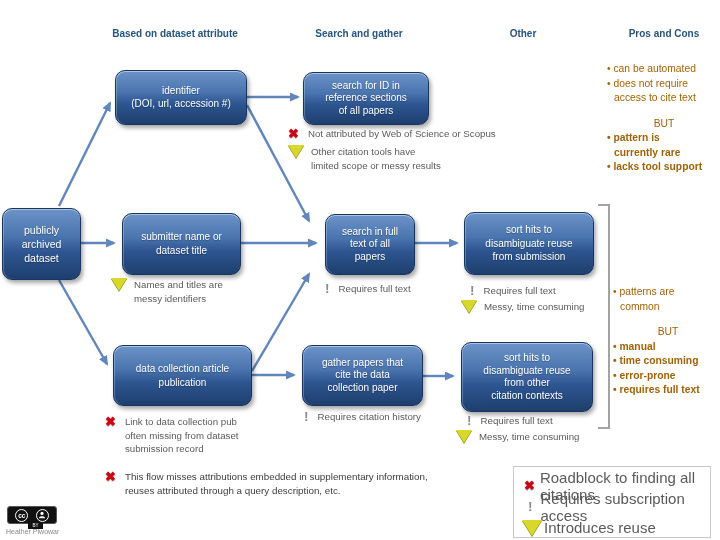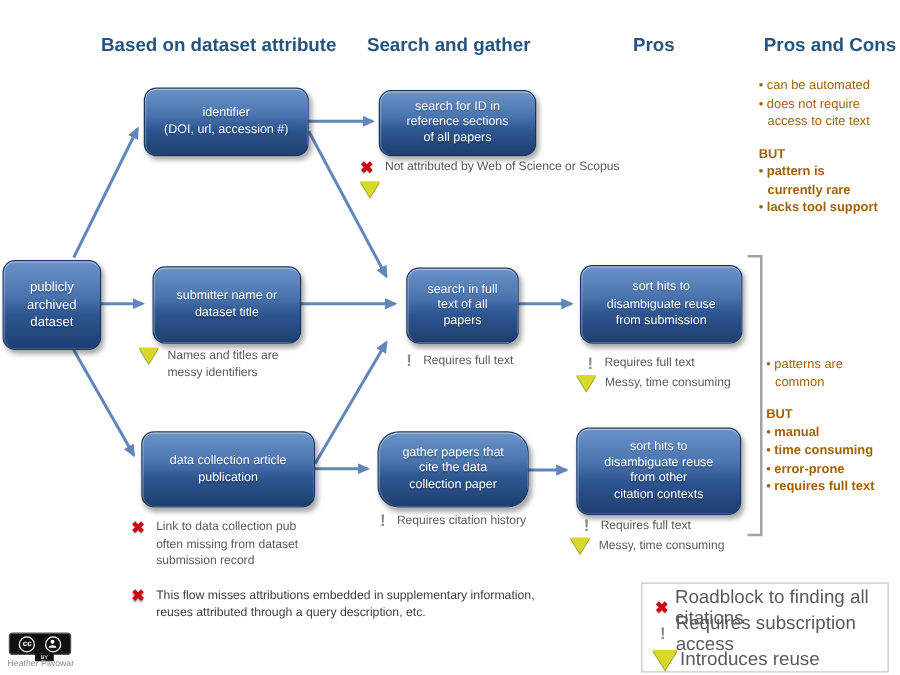--- a/index.html
+++ b/index.html
@@ -1,34 +1,34 @@
 <!DOCTYPE html>
 <html><head>
 <meta charset="utf-8">
 <style>
   html,body{margin:0;padding:0;background:#fff;}
   .slide{position:relative;width:720px;height:540px;background:#fff;overflow:hidden;
          font-family:"Liberation Sans",sans-serif;}
   .wires{position:absolute;left:0;top:0;width:720px;height:540px;z-index:1;}
 
-  .hdr{position:absolute;font-size:15px;font-weight:bold;color:#26547f;text-align:center;z-index:2;}
+  .hdr{position:absolute;font-size:10px;font-weight:bold;color:#26547f;text-align:center;z-index:2;}
 
   .node{position:absolute;z-index:3;display:flex;align-items:center;justify-content:center;
         text-align:center;color:#fff;font-size:10px;line-height:12.5px;white-space:pre-line;
         border:1.5px solid #16355f;border-radius:10px;
         background:linear-gradient(180deg,#6b93c8 0%,#4a74ae 40%,#2d5590 62%,#1e3f6e 100%);
         box-shadow:2px 3px 4px rgba(0,0,0,.35), inset 0 1px 0 rgba(255,255,255,.45), inset 1px 0 0 rgba(255,255,255,.25);
         text-shadow:0 1px 1px rgba(0,0,0,.3);}
   .n-source{left:2px;top:208px;width:77px;height:70px;font-size:10.5px;line-height:14px;}
   .n-identifier{left:115px;top:70px;width:130px;height:53px;}
   .n-submitter{left:122px;top:213px;width:117px;height:60px;line-height:14px;}
   .n-datacoll{left:113px;top:345px;width:137px;height:59px;line-height:14px;}
   .n-searchid{left:303px;top:72px;width:124px;height:51px;}
   .n-fulltext{left:325px;top:214px;width:88px;height:59px;}
-  .n-gather{left:302px;top:345px;width:119px;height:59px;border-radius:17px;}
+  .n-gather{left:302px;top:345px;width:119px;height:59px;}
   .n-sort1{left:464px;top:212px;width:128px;height:61px;line-height:13.5px;}
   .n-sort2{left:461px;top:342px;width:130px;height:68px;}
 
   .ann{position:absolute;z-index:2;display:flex;align-items:flex-start;}
   .ann-text{font-size:9.7px;line-height:13.5px;color:#5a5a5a;white-space:pre-line;}
   .a-flownote .ann-text{color:#3d3d3d;font-size:9.8px;}
   .icon-x{color:#cc0414;font-size:13px;line-height:13px;font-weight:bold;margin-right:9px;
           text-shadow:0 1px 1px rgba(0,0,0,.3);}
   .icon-tri{width:0;height:0;border-left:8px solid transparent;border-right:8px solid transparent;
             border-top:13px solid #d8d72c;filter:drop-shadow(0 1px 0 #85850f);margin-right:7px;}
@@ -45,21 +45,21 @@
   .a-messy2{left:456px;top:430px;}
   .a-flownote{left:105px;top:470px;width:360px;}
 
   .pros{position:absolute;z-index:2;color:#a16207;}
   .pros1{left:607px;top:62px;width:114px;}
   .pros2{left:613px;top:285px;width:110px;}
   .pl{font-size:10.3px;line-height:14.5px;}
   .pl.bullet::before{content:"• ";}
   .pl.indent{padding-left:7px;}
   .pl.b{font-weight:bold;}
-  .pl.but{font-weight:bold;margin-top:11px;}
+  .pl.but{font-weight:normal;margin-top:11px;text-align:center;}
 
   .legend{position:absolute;left:513px;top:466px;width:198px;height:72px;z-index:2;
           border:1.5px solid #c8c8c8;background:#fff;padding:8px 0 0 10px;box-sizing:border-box;}
   .lg-row{display:flex;align-items:center;height:21px;}
   .lg-row .icon-x{margin-right:5px;}
   .lg-row .icon-excl{margin-right:8px;margin-left:4px;}
   .lg-row .icon-tri{border-left-width:10px;border-right-width:10px;border-top-width:16px;margin:0 2px 0 -2px;}
   .lg-label{font-size:15px;color:#5a5a5a;}
 
   .cc-badge{position:absolute;left:7px;top:506px;width:48px;height:16px;z-index:2;background:#111;
@@ -89,21 +89,21 @@
     <line x1="240" y1="243" x2="316" y2="243" stroke="#6186bb" stroke-width="2.4" marker-end="url(#ah)"></line>
     <line x1="252" y1="371" x2="309" y2="274" stroke="#6186bb" stroke-width="2.4" marker-end="url(#ah)"></line>
     <line x1="252" y1="375" x2="294" y2="375" stroke="#6186bb" stroke-width="2.4" marker-end="url(#ah)"></line>
     <line x1="414" y1="243" x2="457" y2="243" stroke="#6186bb" stroke-width="2.4" marker-end="url(#ah)"></line>
     <line x1="422" y1="376" x2="453" y2="376" stroke="#6186bb" stroke-width="2.4" marker-end="url(#ah)"></line>
     <path d="M598,205 L609,205 L609,428 L598,428" stroke="#a3a3a3" stroke-width="2" fill="none"></path>
   </svg>
 
   <div class="hdr" style="left:60px;top:28px;width:230px;">Based on dataset attribute</div>
   <div class="hdr" style="left:288px;top:28px;width:142px;">Search and gather</div>
-  <div class="hdr" style="left:480px;top:28px;width:86px;">Pros</div>
+  <div class="hdr" style="left:480px;top:28px;width:86px;">Other</div>
   <div class="hdr" style="left:600px;top:28px;width:128px;">Pros and Cons</div>
 
   <div class="node n-source">publicly
 archived
 dataset</div>
   <div class="node n-identifier">identifier
 (DOI, url, accession #)</div>
   <div class="node n-submitter">submitter name or
 dataset title</div>
   <div class="node n-datacoll">data collection article
@@ -124,20 +124,22 @@
 disambiguate reuse
 from other
 citation contexts</div>
 
   <div class="ann a-notsupported">
     <span class="icon-x">✖</span>
     <div class="ann-text">Not attributed by Web of Science or Scopus</div>
   </div>
   <div class="ann a-othertools">
     <span class="icon-tri"></span>
+    <div class="ann-text">Other citation tools have
+limited scope or messy results</div>
   </div>
   <div class="ann a-messynames">
     <span class="icon-tri"></span>
     <div class="ann-text">Names and titles are
 messy identifiers</div>
   </div>
   <div class="ann a-ft1">
     <span class="icon-excl">!</span>
     <div class="ann-text">Requires full text</div>
   </div>

